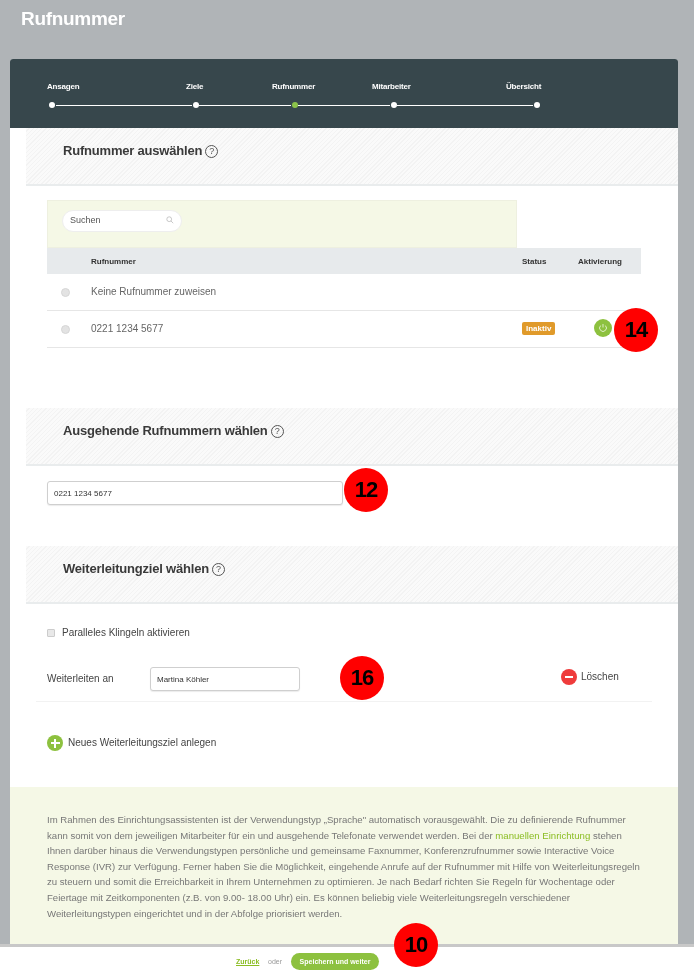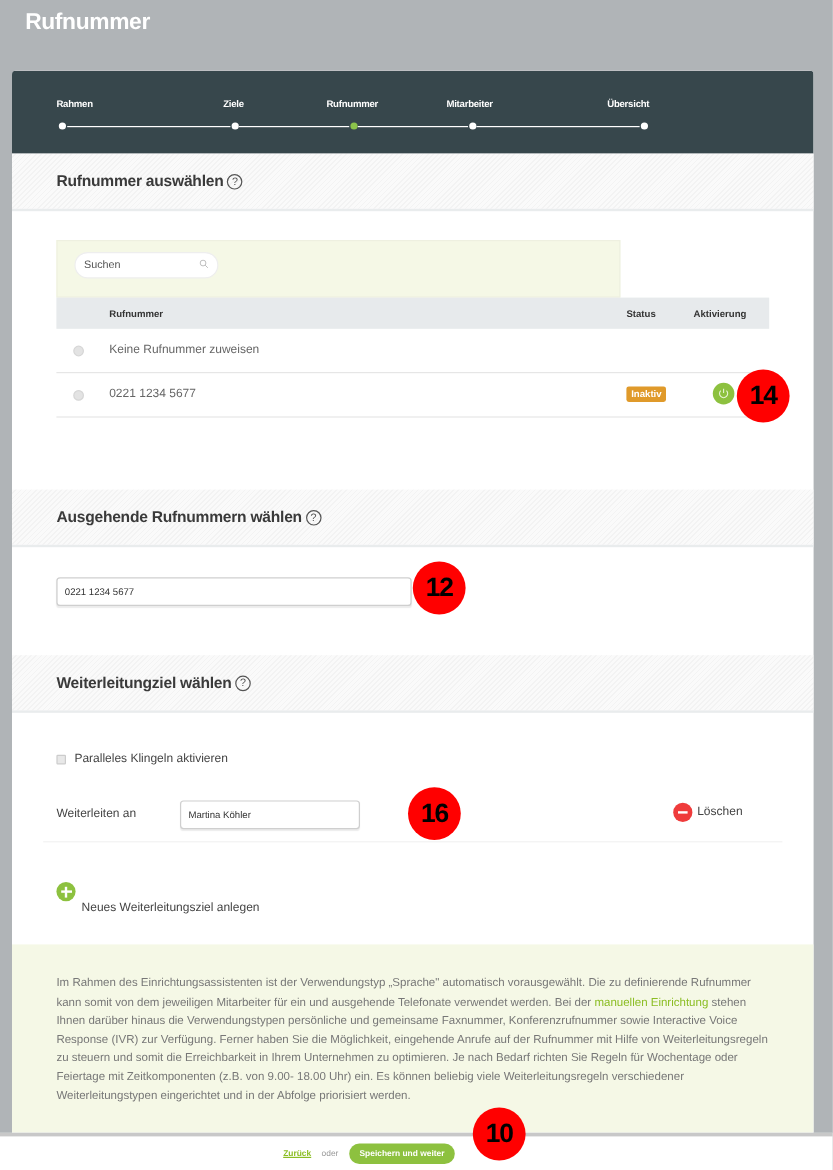--- a/index.html
+++ b/index.html
@@ -31,21 +31,21 @@
   .step-dot {
     position: absolute; top: 43px; width: 6px; height: 6px; border-radius: 50%;
     background: #fff;
   }
   .step-dot.active { background: #8bc34a; }
   .step-line {
     position: absolute; top: 45.5px; height: 1px; background: #fff;
   }
   
   .section-head {
-    position: absolute; left: 0; width: 668px; height: 48px;
+    position: absolute; left: 16px; width: 668px; height: 58px;
     background: repeating-linear-gradient(135deg, #fafafa 0 2px, #f3f3f3 2px 3px);
     border-bottom: 2px solid #e9eced;
   }
   .section-head .title {
     position: absolute; left: 37px; top: 15px;
     font-size: 13px; font-weight: bold; color: #3a3a3a; letter-spacing: -0.2px;
   }
   .help-icon {
     display: inline-block; width: 13px; height: 13px; border: 1px solid #555;
     border-radius: 50%; font-size: 9px; line-height: 11px; text-align: center;
@@ -156,21 +156,21 @@
   }
 </style>
 </head>
 <body>
 
 <div class="page-title">Rufnummer</div>
 
 <div class="card">
 
   <div class="stepper">
-    <span class="step-label" style="left:37px">Rahmen</span>
+    <span class="step-label" style="left:37px">Ansagen</span>
     <span class="step-label" style="left:176px">Ziele</span>
     <span class="step-label" style="left:262px">Rufnummer</span>
     <span class="step-label" style="left:362px">Mitarbeiter</span>
     <span class="step-label" style="left:496px">Übersicht</span>
 
     <div class="step-line" style="left:46px;width:136px"></div>
     <div class="step-line" style="left:189px;width:92px"></div>
     <div class="step-line" style="left:288px;width:92px"></div>
     <div class="step-line" style="left:387px;width:136px"></div>
 
@@ -242,21 +242,21 @@
   <span class="label" style="left:37px;top:614px">Weiterleiten an</span>
   <input class="text-input" style="left: 140px; top: 608px; width: 150px;" type="text" value="Martina Köhler">
   <div class="marker" style="left:330px;top:597px">16</div>
 
   <span class="delete-icon"></span>
   <span class="label" style="left:571px;top:612px">Löschen</span>
 
   <div class="divider"></div>
 
   <span class="add-icon"></span>
-  <span class="label" style="left:58px;top:692px">Neues Weiterleitungsziel anlegen</span>
+  <span class="label" style="left:58px;top:678px">Neues Weiterleitungsziel anlegen</span>
 
   <div class="info-panel">
     <p><span>Im Rahmen des Einrichtungsassistenten ist der Verwendungstyp „Sprache" automatisch vorausgewählt. Die zu definierende Rufnummer kann somit von dem jeweiligen Mitarbeiter für ein und ausgehende Telefonate verwendet werden. Bei der </span><a href="#">manuellen Einrichtung</a><span> stehen Ihnen darüber hinaus die Verwendungstypen persönliche und gemeinsame Faxnummer, Konferenzrufnummer sowie Interactive Voice Response (IVR) zur Verfügung. Ferner haben Sie die Möglichkeit, eingehende Anrufe auf der Rufnummer mit Hilfe von Weiterleitungsregeln zu steuern und somit die Erreichbarkeit in Ihrem Unternehmen zu optimieren. Je nach Bedarf richten Sie Regeln für Wochentage oder Feiertage mit Zeitkomponenten (z.B. von 9.00- 18.00 Uhr) ein. Es können beliebig viele Weiterleitungsregeln verschiedener Weiterleitungstypen eingerichtet und in der Abfolge priorisiert werden.</span></p>
   </div>
 </div>
 
 <div class="footer">
   <a class="back" href="#">Zurück</a>
   <span class="or">oder</span>
   <button class="save">Speichern und weiter</button>

